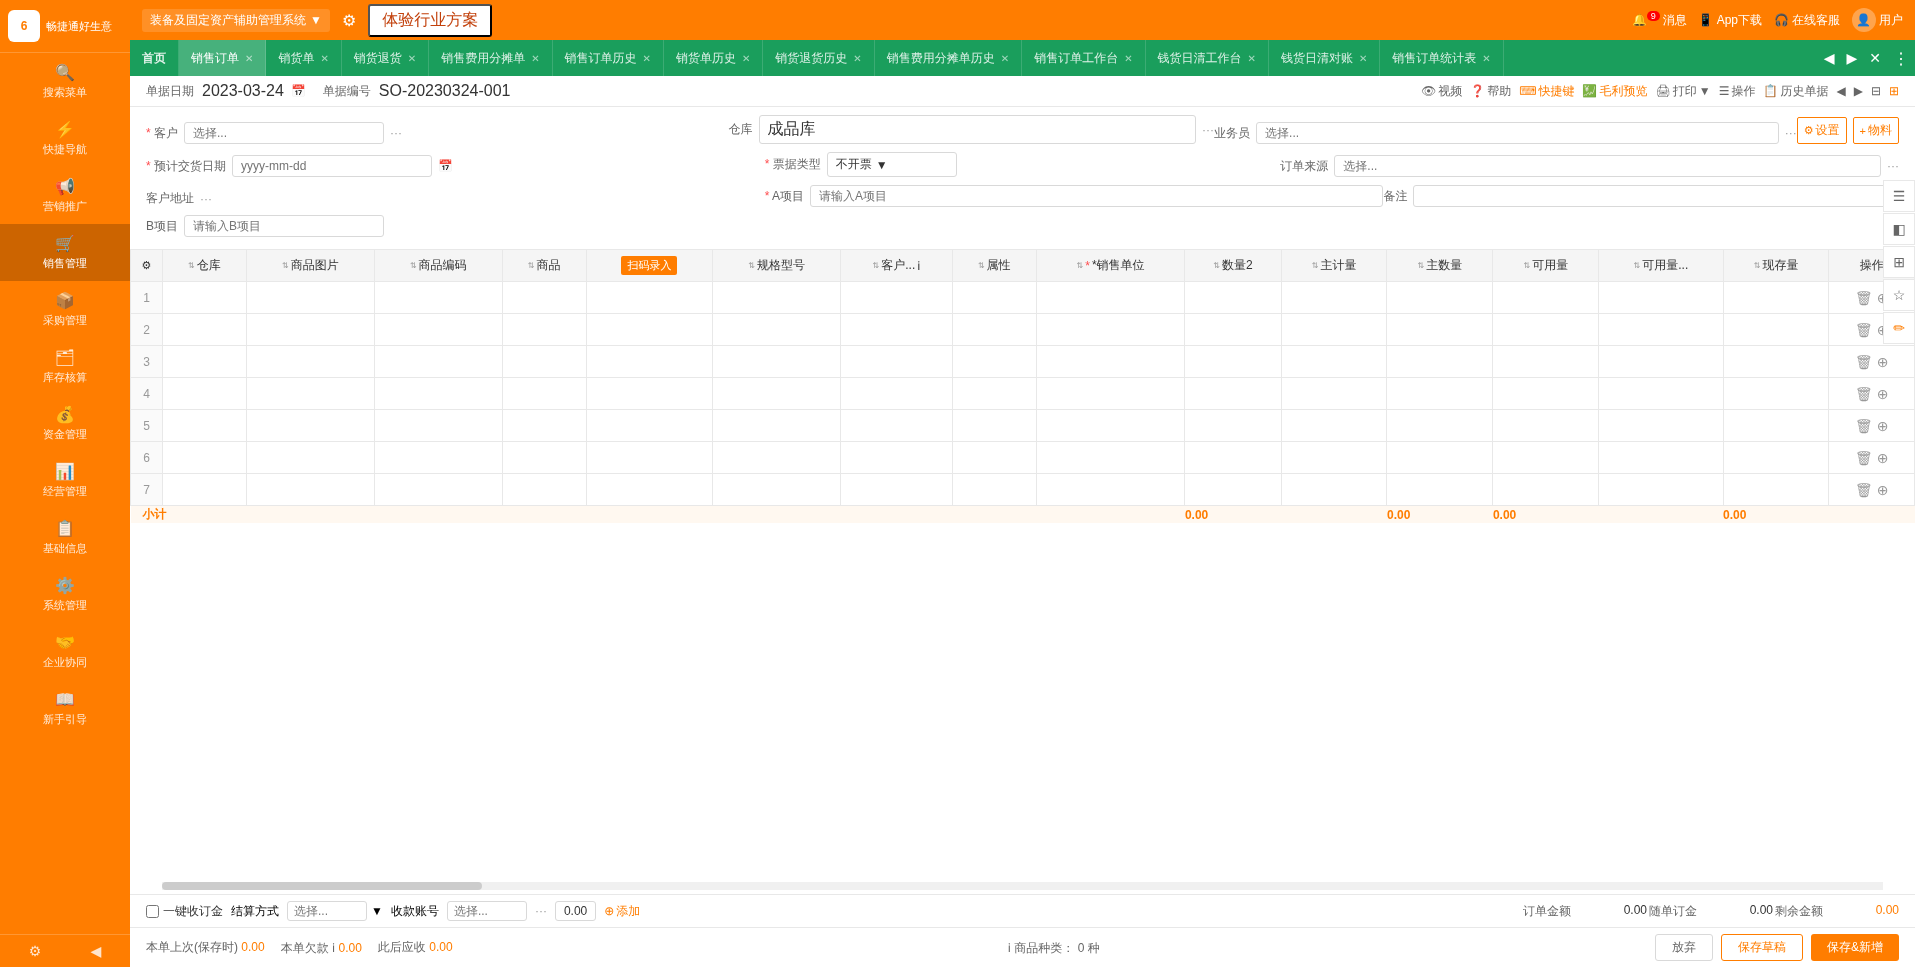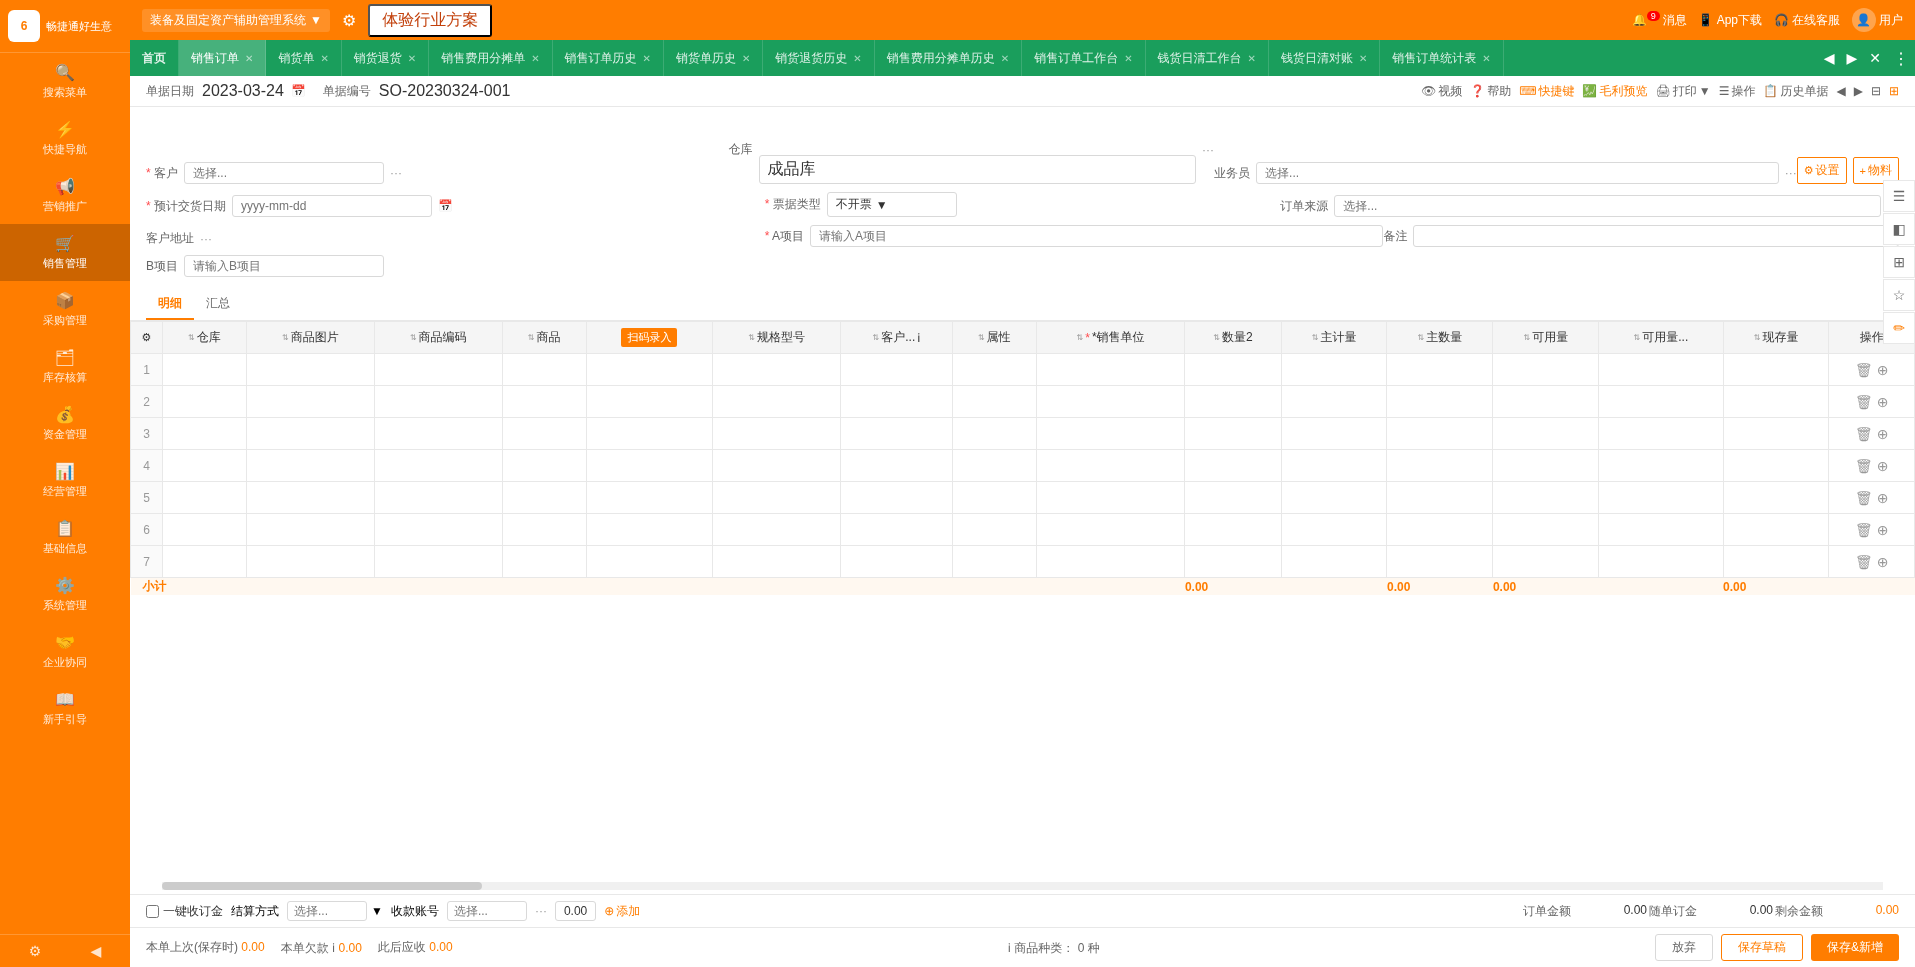--- a/index.html
+++ b/index.html
@@ -404,21 +404,21 @@
 
     <div class="form-section">
       <div class="form-row">
         <div class="form-cell" style="flex:1.2;">
           <span class="field-label required">客户</span>
           <input class="form-input" style="max-width: 200px;" placeholder="选择...">
           <span class="dots">···</span>
         </div>
         <div class="form-cell" style="flex:1;">
           <span class="field-label">仓库</span>
-          <span class="field-value" style="color:#333; border:1px solid #d9d9d9; padding:3px 8px; border-radius:3px; flex:1;margin-top:40px;">成品库</span>
+          <span class="field-value" style="color:#333; border:1px solid #d9d9d9; padding:3px 8px; border-radius:3px; flex:1;">成品库</span>
           <span class="dots">···</span>
         </div>
         <div class="form-cell" style="flex:1.2;">
           <span class="field-label">业务员</span>
           <input class="form-input" placeholder="选择..." style="">
           <span class="dots">···</span>
         </div>
         <div style="display:flex; gap:6px; align-items:center; margin-left:auto;">
           <div class="side-btn orange">⚙ <span>设置</span></div>
           <div class="side-btn orange">+ <span>物料</span></div>
@@ -459,24 +459,20 @@
       </div>
       <div class="form-row">
         <div class="form-cell" style="flex:1.2;">
           <span class="field-label">B项目</span>
           <input class="form-input" style="max-width: 200px;" placeholder="请输入B项目">
         </div>
       </div>
     </div>
 
     <div class="table-section">
-      <div class="table-tabs">
-        <div class="table-tab active">明细</div>
-        <div class="table-tab">汇总</div>
-      </div>
       <div class="table-wrapper">
         <table>
           <thead>
             <tr>
               <th class="gear-col">⚙</th>
               <th>
                   <div class="th-inner">
                     <span class="sort-arrows">⇅</span>
                     <span>仓库</span>
                   </div>

